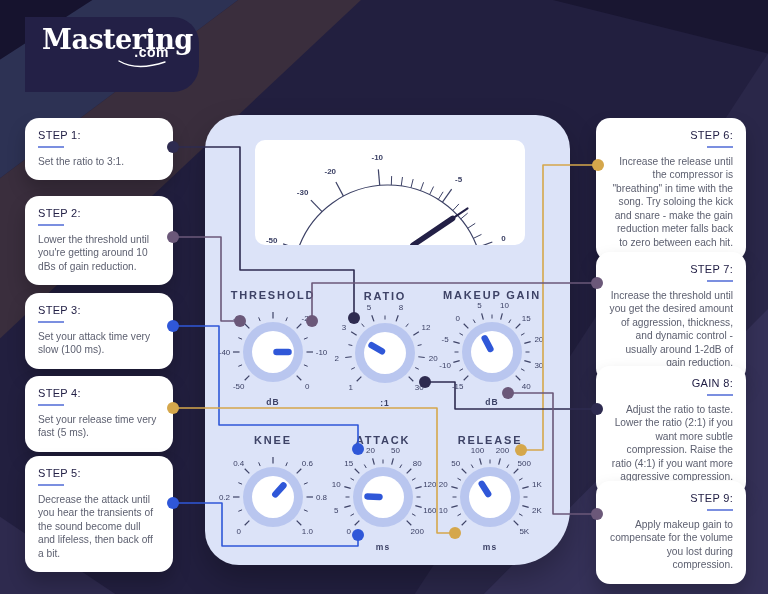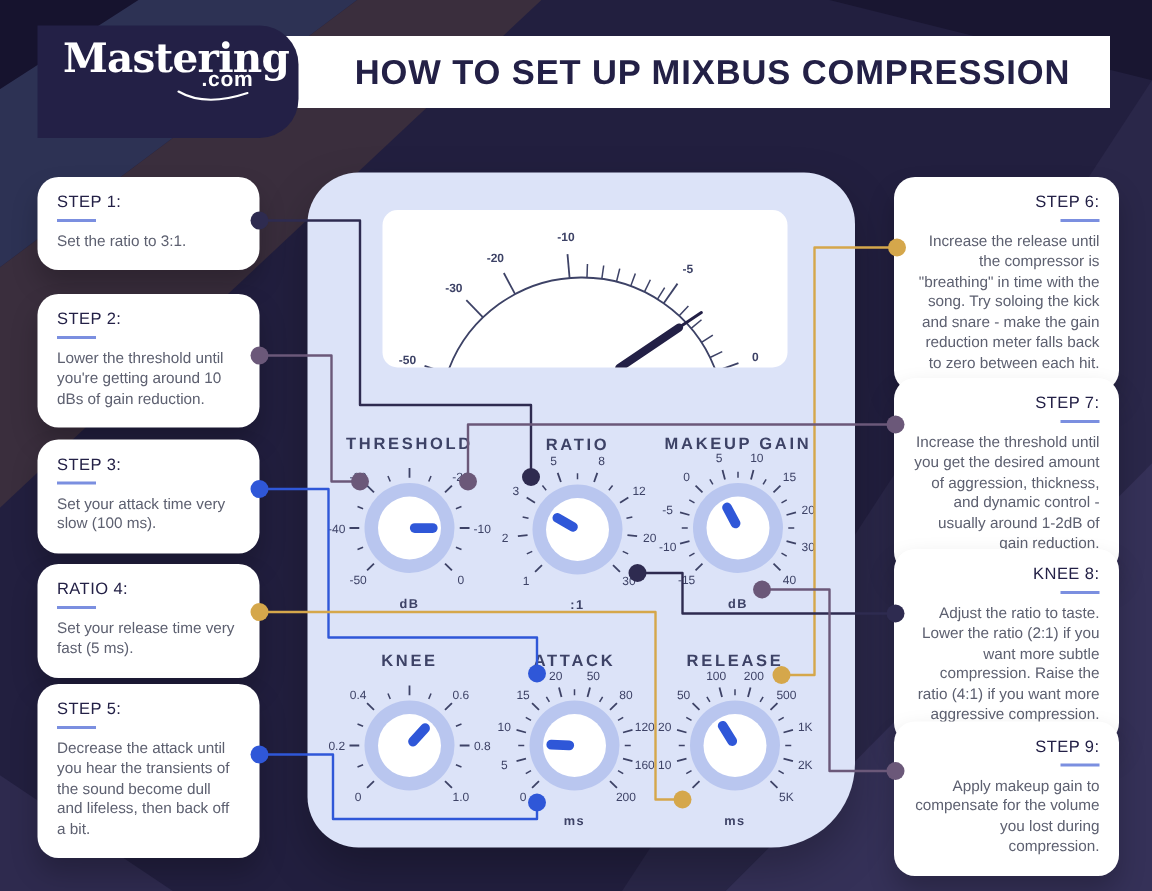--- a/index.html
+++ b/index.html
@@ -48,23 +48,20 @@
 
 <div class="stage">
   <div class="bg bg-steel"></div>
   <div class="bg bg-corner"></div>
   <div class="bg bg-maroon"></div>
   <div class="bg bg-tr"></div>
   <div class="bg bg-right"></div>
   <div class="bg bg-br"></div>
   <div class="bg bg-bl"></div>
 
-  <div class="title-bar">
-    <div class="title">HOW TO SET UP MIXBUS COMPRESSION</div>
-  </div>
   <div class="logo-box">
     <div class="brand">Mastering</div>
     <svg class="swash" width="50" height="10">
       <path d="M2,3 C14,10 30,10 48,4" stroke="#ffffff" fill="none" stroke-width="1.4" stroke-linecap="round"></path>
     </svg>
     <span class="tld">.com</span>
   </div>
 
   <div class="panel"></div>
   <svg id="meter" width="270" height="105">
@@ -294,41 +291,41 @@
     <div class="step-h">STEP 2:</div>
     <div class="rule"></div>
     <div class="step-b">Lower the threshold until you're getting around 10 dBs of gain reduction.</div>
   </div>
   <div class="card left" style="top:293px">
     <div class="step-h">STEP 3:</div>
     <div class="rule"></div>
     <div class="step-b">Set your attack time very slow (100 ms).</div>
   </div>
   <div class="card left" style="top:376px">
-    <div class="step-h">RATIO 4:</div>
+    <div class="step-h">STEP 4:</div>
     <div class="rule"></div>
     <div class="step-b">Set your release time very fast (5 ms).</div>
   </div>
   <div class="card left" style="top:456px">
     <div class="step-h">STEP 5:</div>
     <div class="rule"></div>
     <div class="step-b">Decrease the attack until you hear the transients of the sound become dull and lifeless, then back off a bit.</div>
   </div>
   <div class="card right" style="top:118px">
     <div class="step-h">STEP 6:</div>
     <div class="rule"></div>
     <div class="step-b">Increase the release until the compressor is "breathing" in time with the song. Try soloing the kick and snare - make the gain reduction meter falls back to zero between each hit.</div>
   </div>
   <div class="card right" style="top:252px">
     <div class="step-h">STEP 7:</div>
     <div class="rule"></div>
     <div class="step-b">Increase the threshold until you get the desired amount of aggression, thickness, and dynamic control - usually around 1-2dB of gain reduction.</div>
   </div>
   <div class="card right" style="top:366px">
-    <div class="step-h">KNEE 8:</div>
+    <div class="step-h">GAIN 8:</div>
     <div class="rule"></div>
     <div class="step-b">Adjust the ratio to taste. Lower the ratio (2:1) if you want more subtle compression. Raise the ratio (4:1) if you want more aggressive compression.</div>
   </div>
   <div class="card right" style="top:481px">
     <div class="step-h">STEP 9:</div>
     <div class="rule"></div>
     <div class="step-b">Apply makeup gain to compensate for the volume you lost during compression.</div>
   </div>
 
   <svg id="overlay" width="768" height="594">

